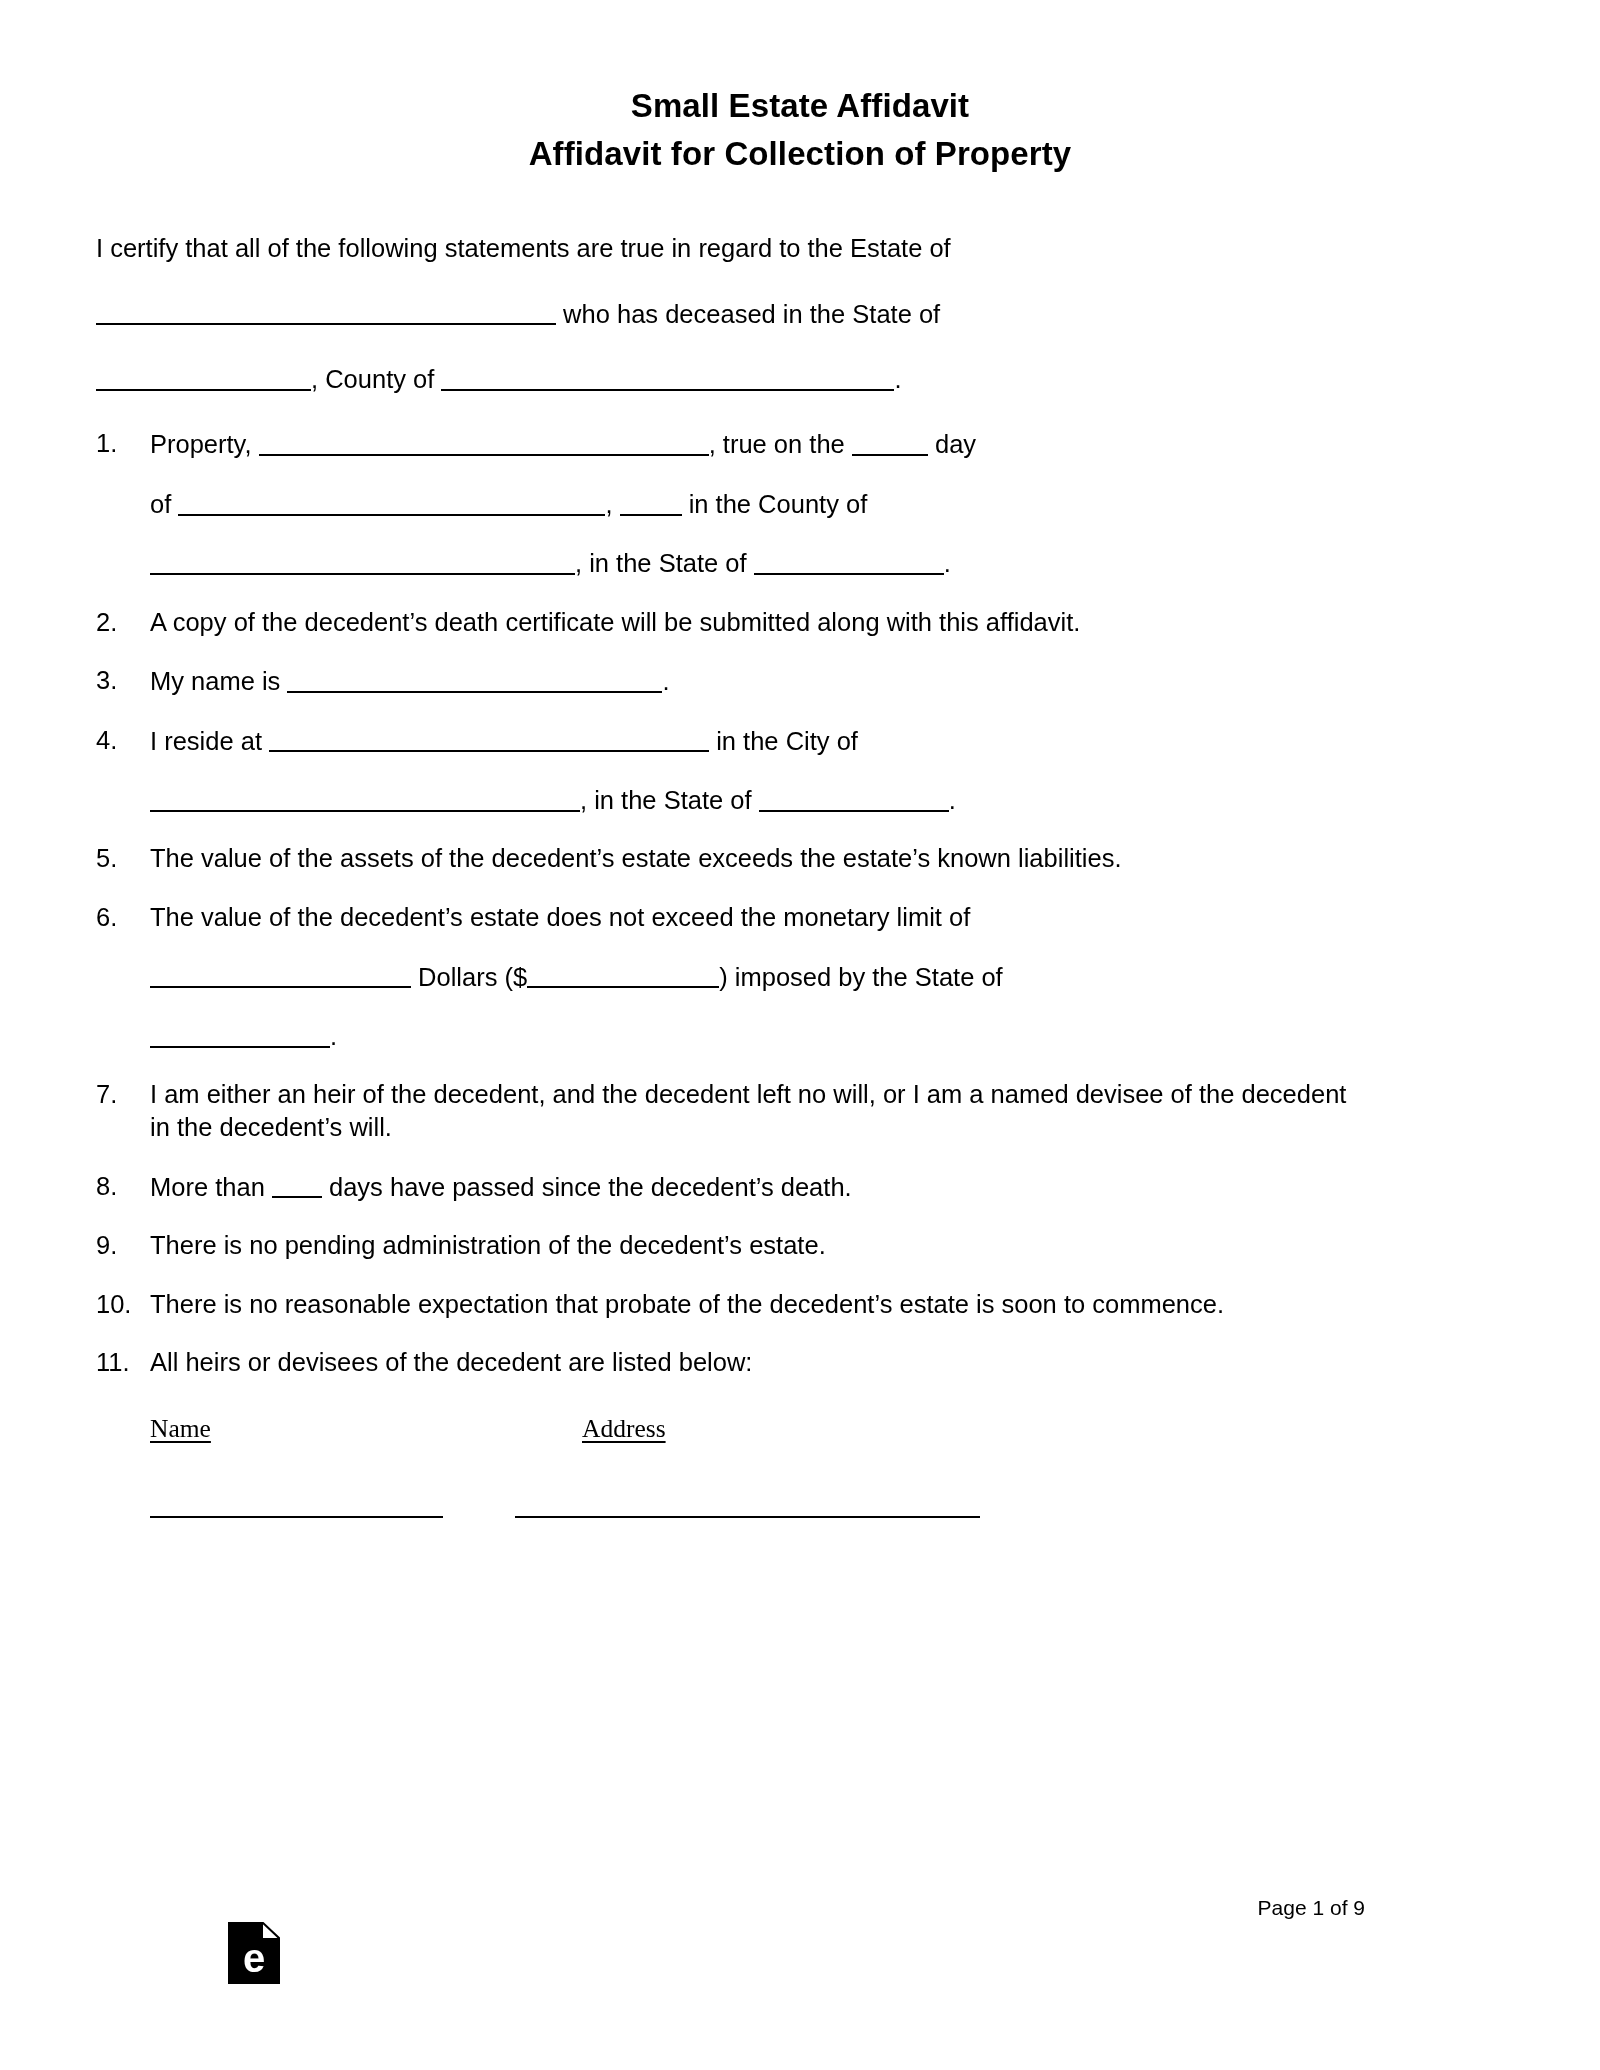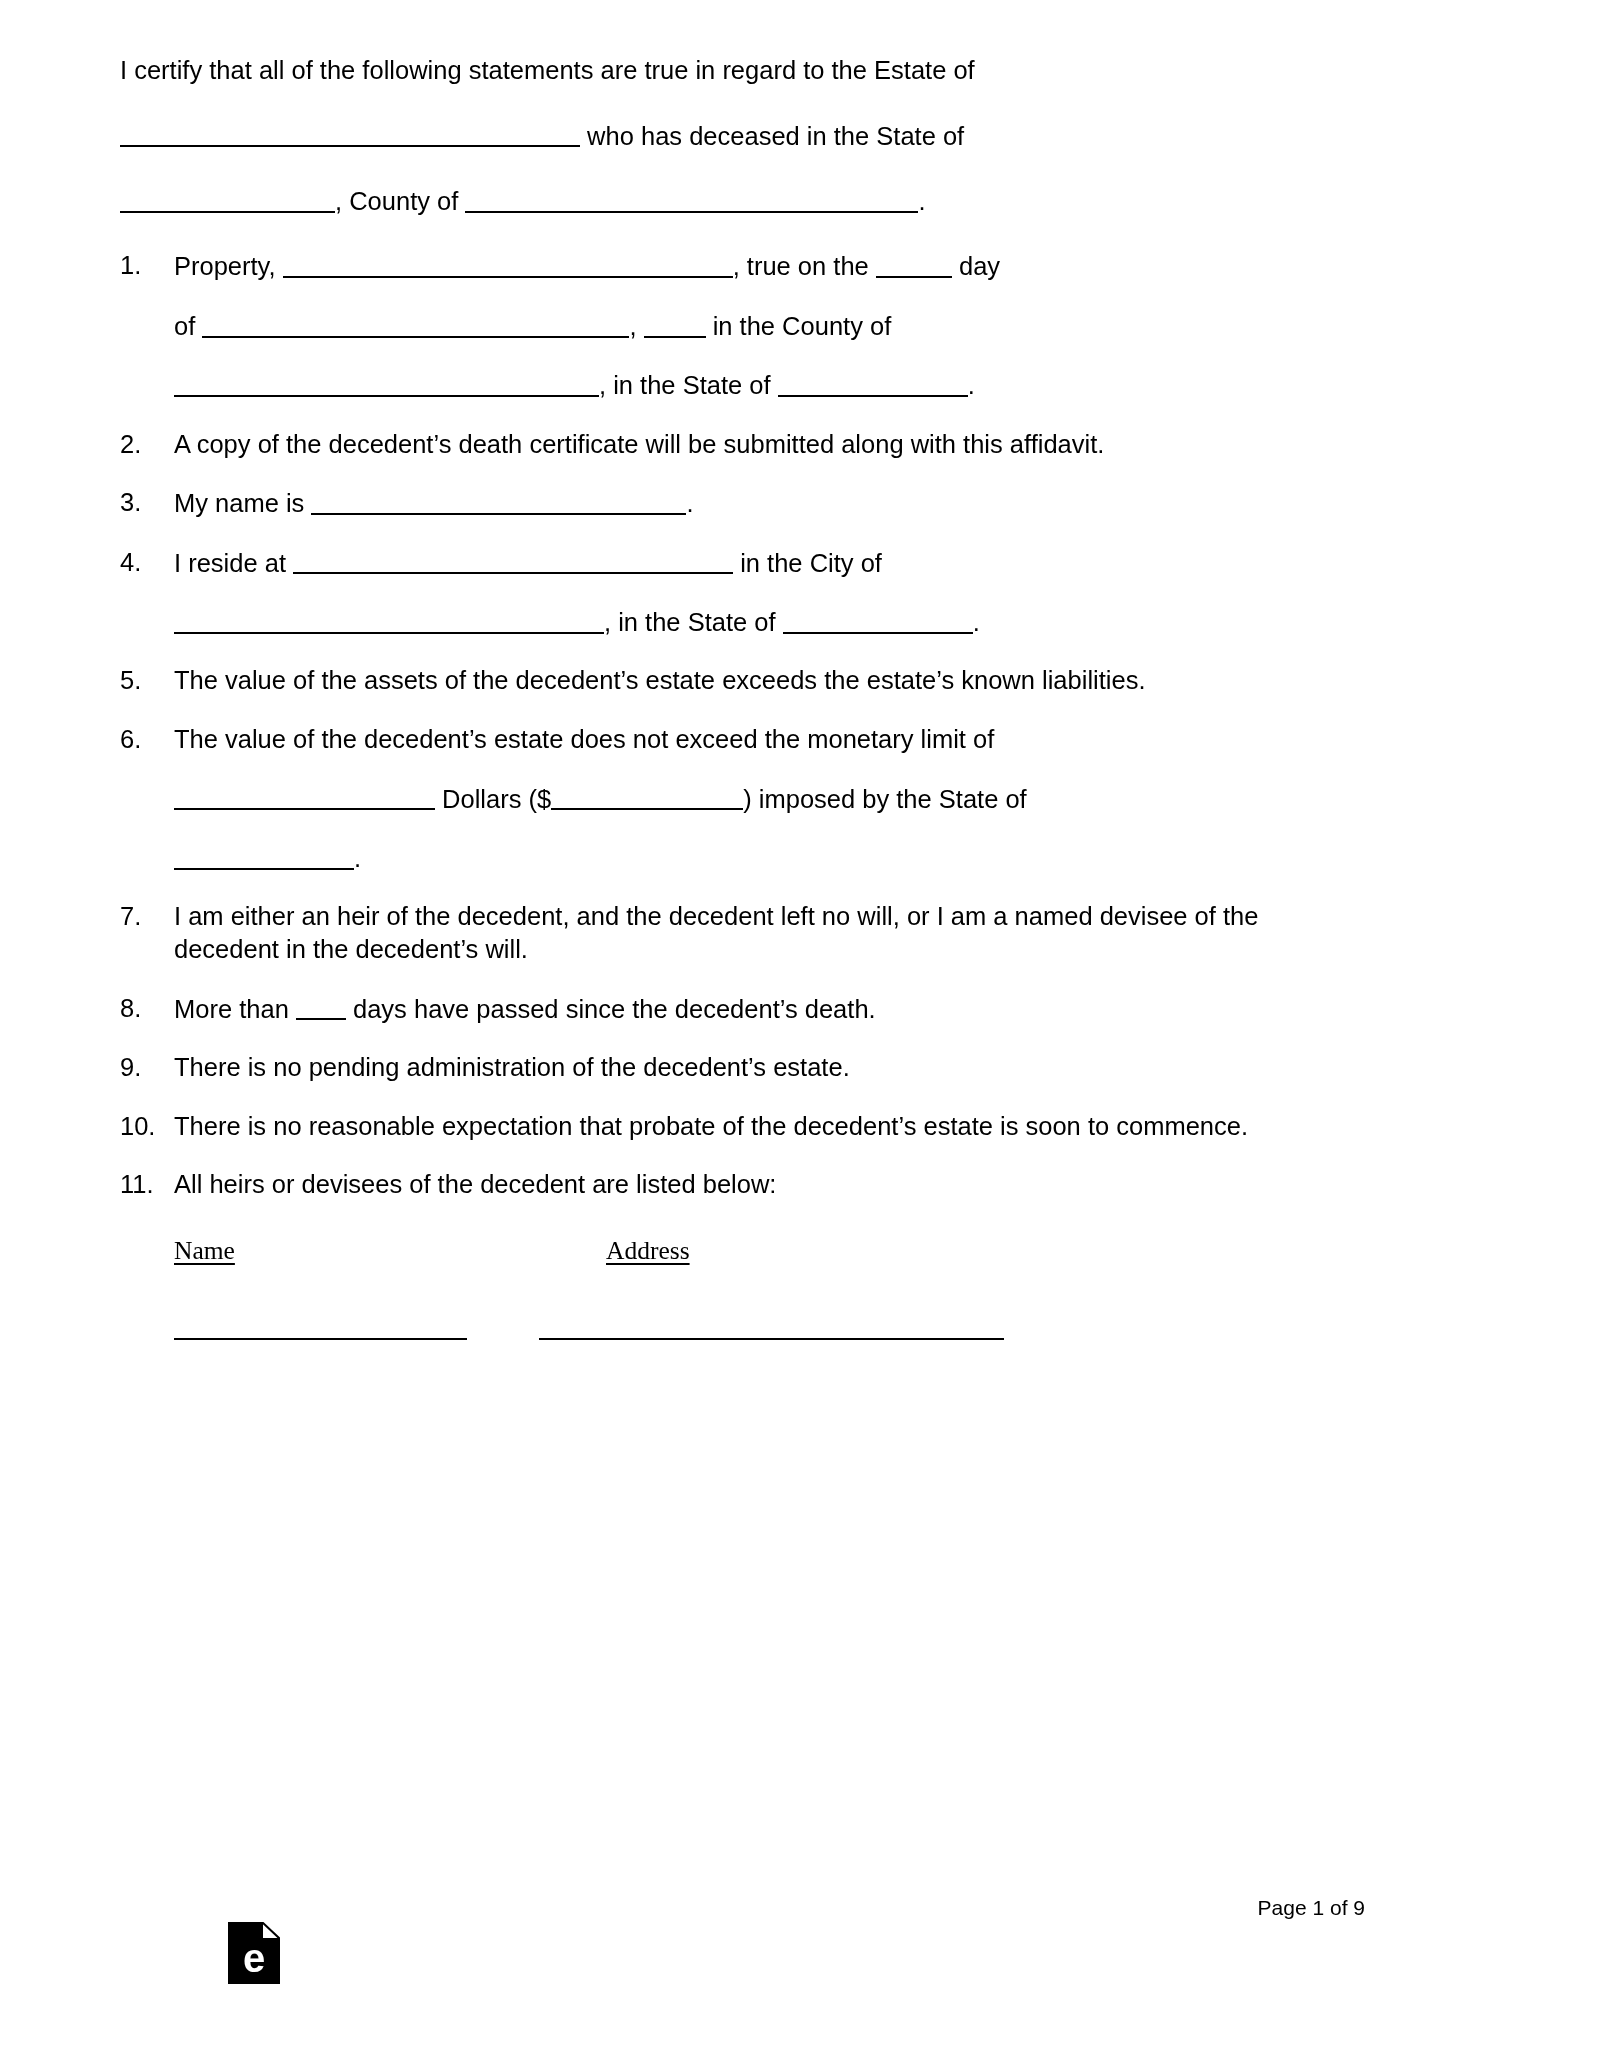--- a/index.html
+++ b/index.html
@@ -25,21 +25,21 @@
     text-align: center;
   }
   .title-line {
     font-size: 33px;
     font-weight: bold;
     line-height: 48px;
     letter-spacing: 0.1px;
   }
   .body-area {
     margin-top: 54px;
-    padding-left: 120px;
+    padding-left: 96px;
     padding-right: 235px;
     font-size: 25.5px;
     line-height: 1.28;
   }
   .para {
     margin: 0 0 0 0;
   }
   .line {
     margin-bottom: 21px;
     white-space: nowrap;
@@ -134,20 +134,24 @@
     top: 1922px;
     width: 52px;
     height: 62px;
   }
 </style>
 </head>
 <body>
 
 <div class="page">
 
+  <div class="title-block">
+    <div class="title-line">Small Estate Affidavit</div>
+    <div class="title-line">Affidavit for Collection of Property</div>
+  </div>
 
   <div class="body-area">
 
     <div class="para">
       <div class="line intro-line">
         <span>I certify that all of the following statements are true in regard to the Estate of</span>
       </div>
       <div class="line intro-line">
         <span class="blank b-name"></span>
         <span>who has deceased in the State of</span>

